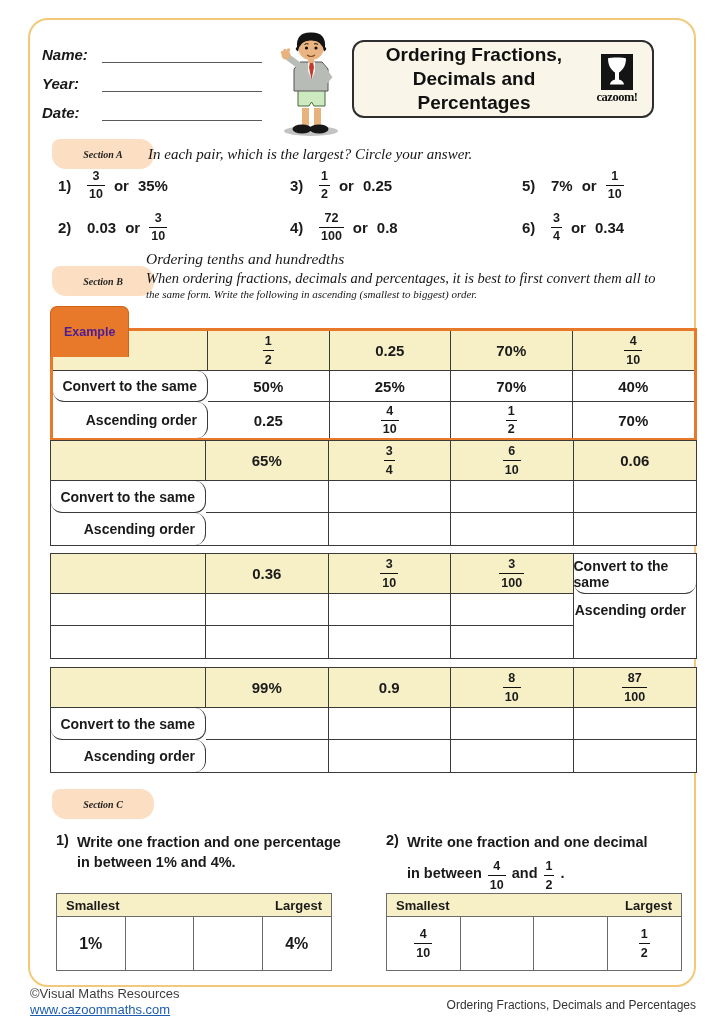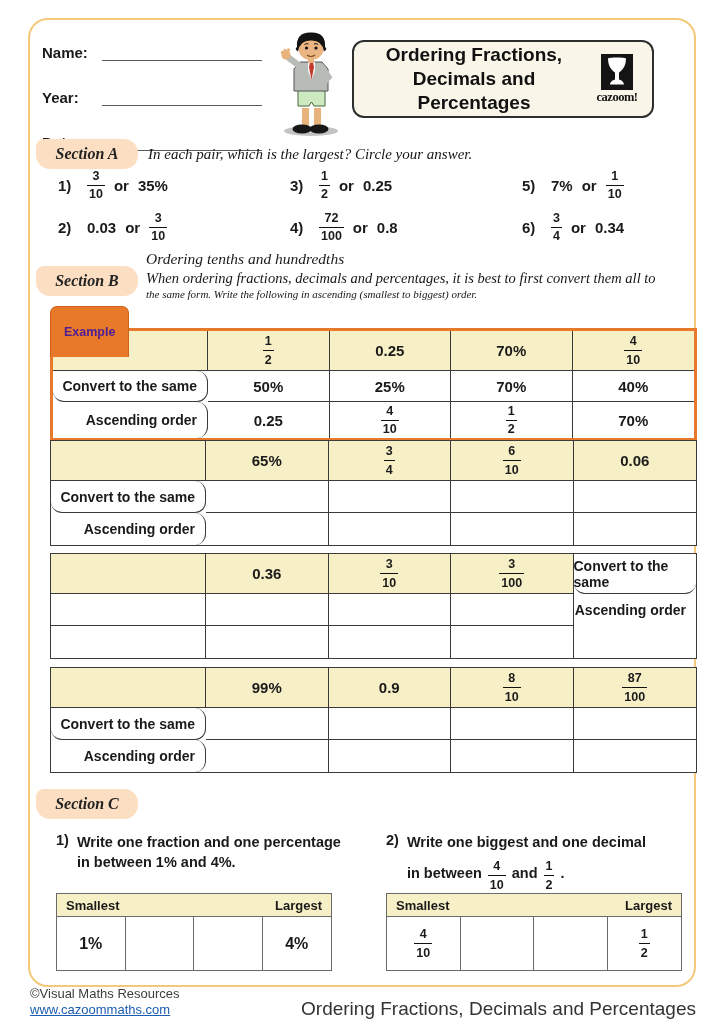--- a/index.html
+++ b/index.html
@@ -3,35 +3,35 @@
 <meta charset="utf-8">
 <style>
   html,body{margin:0;padding:0;background:#fff;width:724px;height:1024px;
     font-family:"Liberation Sans",sans-serif;color:#1a1a1a;position:relative;}
   .abs{position:absolute;}
   
   .page-frame{position:absolute;left:28px;top:18px;width:664px;height:965px;
     border:2px solid #f3c979;border-radius:20px;background:#fff;}
   
   .fields{position:absolute;left:42px;top:44px;}
-  .field-row{display:flex;align-items:flex-start;height:20px;margin-bottom:25px;}
+  .field-row{display:flex;align-items:center;height:20px;margin-bottom:9px;font-style:italic;}
   .field-label{font-weight:bold;font-size:15px;width:52px;}
   .field-line{width:160px;border-bottom:1.6px solid #5a5a5a;height:16px;margin-left:8px;}
   
   .title-box{position:absolute;left:352px;top:40px;width:302px;height:78px;
     border:2px solid #2e2e2e;border-radius:12px;background:#f9f5e9;
     display:flex;align-items:center;padding:0 6px;box-sizing:border-box;}
   .title-text{flex:1;text-align:center;font-weight:bold;font-size:19px;line-height:1.25;color:#111;}
   .logo{width:58px;display:flex;flex-direction:column;align-items:center;}
   .logo-text{font-family:"Liberation Serif",serif;font-weight:bold;font-size:12.5px;
     letter-spacing:-0.5px;color:#111;margin-top:-1px;}
   
-  .chip{position:absolute;left:36px;width:102px;height:30px;background:#fcdfc2;
+  .chip{position:absolute;left:52px;width:102px;height:30px;background:#fcdfc2;
     border-radius:8px 14px 14px 14px;display:flex;align-items:center;justify-content:center;
-    font-family:"Liberation Serif",serif;font-style:italic;font-weight:bold;font-size:16px;color:#222;}
+    font-family:"Liberation Serif",serif;font-style:italic;font-weight:bold;font-size:10px;color:#222;}
   .serif-it{font-family:"Liberation Serif",serif;font-style:italic;font-size:15px;color:#161616;}
   
   .problems{position:absolute;left:58px;top:166px;display:grid;
     grid-template-columns:232px 232px 166px;grid-template-rows:38px 46px;grid-auto-flow:column;}
   .problem{display:flex;align-items:center;gap:9px;font-weight:bold;font-size:15px;}
   .problem .pnum{width:20px;}
   .frac{display:inline-flex;flex-direction:column;align-items:center;font-size:12.5px;
     font-weight:bold;line-height:1;}
   .frac .top{padding:0 2px 2.5px;}
   .frac .bot{border-top:1.6px solid #111;padding:2.5px 2px 0;}
@@ -59,21 +59,21 @@
   .ctable{position:absolute;top:893px;border:1.5px solid #6a6a6a;box-sizing:border-box;background:#fff;}
   .chead{background:#f7f0c6;display:flex;justify-content:space-between;align-items:center;
     height:22px;padding:0 9px;font-weight:bold;font-size:13px;border-bottom:1.5px solid #6a6a6a;}
   .cbody{display:grid;grid-template-columns:repeat(4,1fr);height:53px;}
   .cbody .cell{border-right:1px solid #6a6a6a;display:flex;align-items:center;
     justify-content:center;font-weight:bold;font-size:16px;}
   .cbody .cell:last-child{border-right:none;}
   
   .foot-left{position:absolute;left:30px;top:986px;font-size:13px;color:#3d3d3d;line-height:16px;}
   .foot-link{color:#1b5cb0;text-decoration:underline;font-size:13px;}
-  .foot-right{position:absolute;right:28px;top:998px;font-size:19px;color:#333;}
+  .foot-right{position:absolute;right:28px;top:998px;font-size:12px;color:#333;}
 </style>
 </head>
 <body>
 
 <div class="page-frame"></div>
 
 <div class="fields">
   <div class="field-row">
     <span class="field-label">Name:</span>
     <span class="field-line"></span>
@@ -345,21 +345,21 @@
   <span>1)</span>
   <div class="qlines">
     <div>Write one fraction and one percentage</div>
     <div>in between 1% and 4%.</div>
   </div>
 </div>
 
 <div class="cq" style="left:386px;">
   <span>2)</span>
   <div class="qlines">
-    <div>Write one biggest and one decimal</div>
+    <div>Write one fraction and one decimal</div>
     <div class="q2-line2">
       <span>in between</span>
       <span><span class="frac">
             <span class="top">4</span>
             <span class="bot">10</span>
           </span></span>
       <span>and</span>
       <span><span class="frac">
             <span class="top">1</span>
             <span class="bot">2</span>

